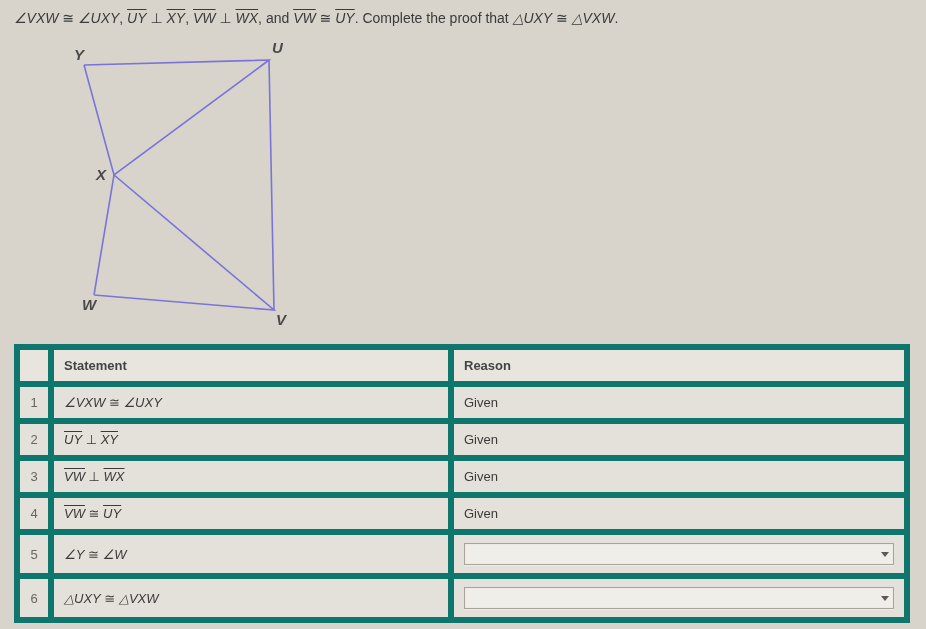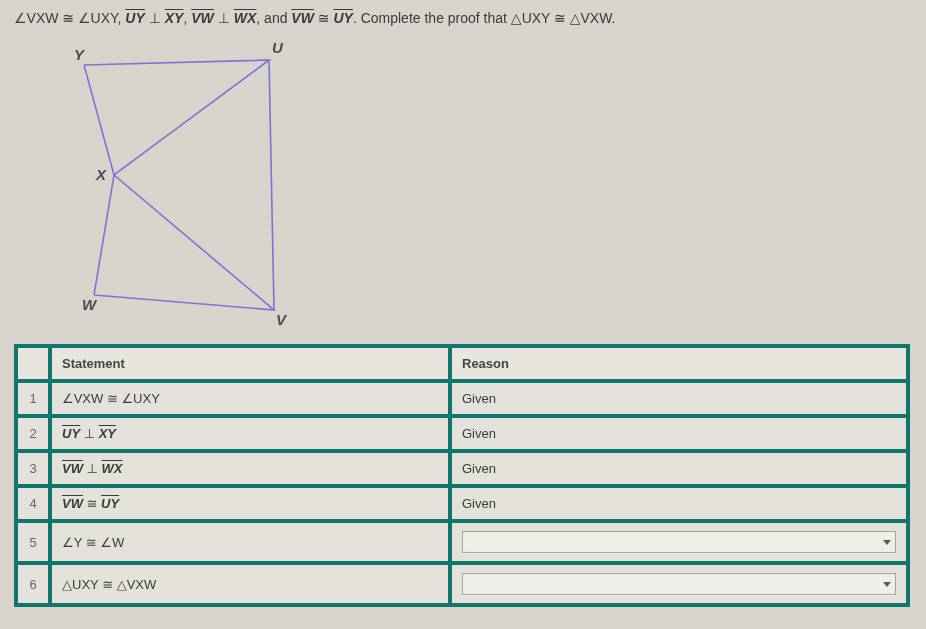--- a/index.html
+++ b/index.html
@@ -9,33 +9,33 @@
       width: 926px;
       height: 629px;
       padding: 8px 14px;
       color: #3a3a3a;
       font-size: 14px;
     }
     .problem {
       margin-bottom: 4px;
       line-height: 1.5;
     }
-    .seg { text-decoration: overline; font-style: italic; font-weight: bold; }
-    .it { }
+    .seg { text-decoration: overline; font-style: italic; }
+    .it { font-style: italic; }
     .diagram {
       margin: 6px 0 16px 40px;
     }
     table.proof {
       border-collapse: collapse;
       width: 896px;
       background: #e4e1da;
       font-size: 13px;
     }
     table.proof th, table.proof td {
-      border: 4px solid #0f766e;
+      border: 6px solid #0f766e;
       padding: 8px 10px;
       text-align: left;
       vertical-align: middle;
     }
     table.proof th {
       background: #e8e5de;
       font-weight: bold;
       color: #444;
     }
     table.proof td.num {

